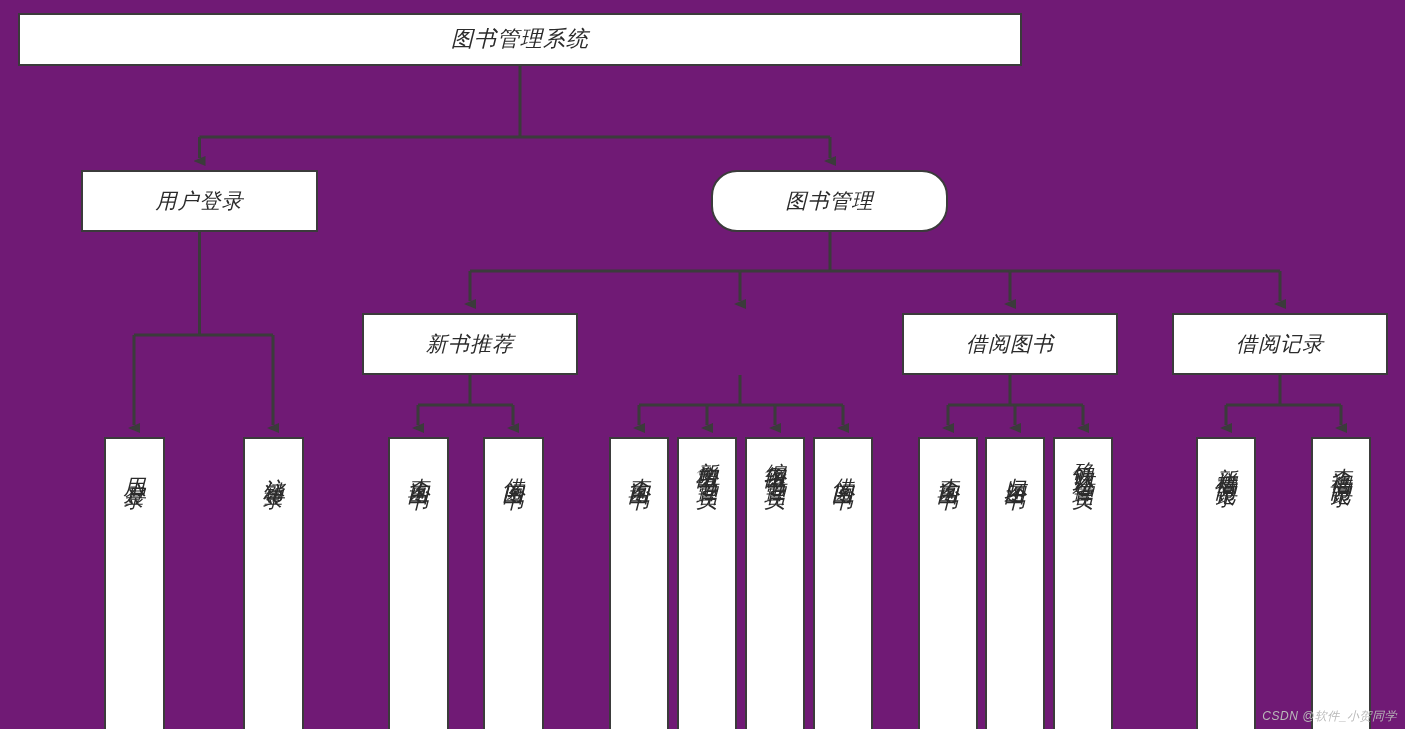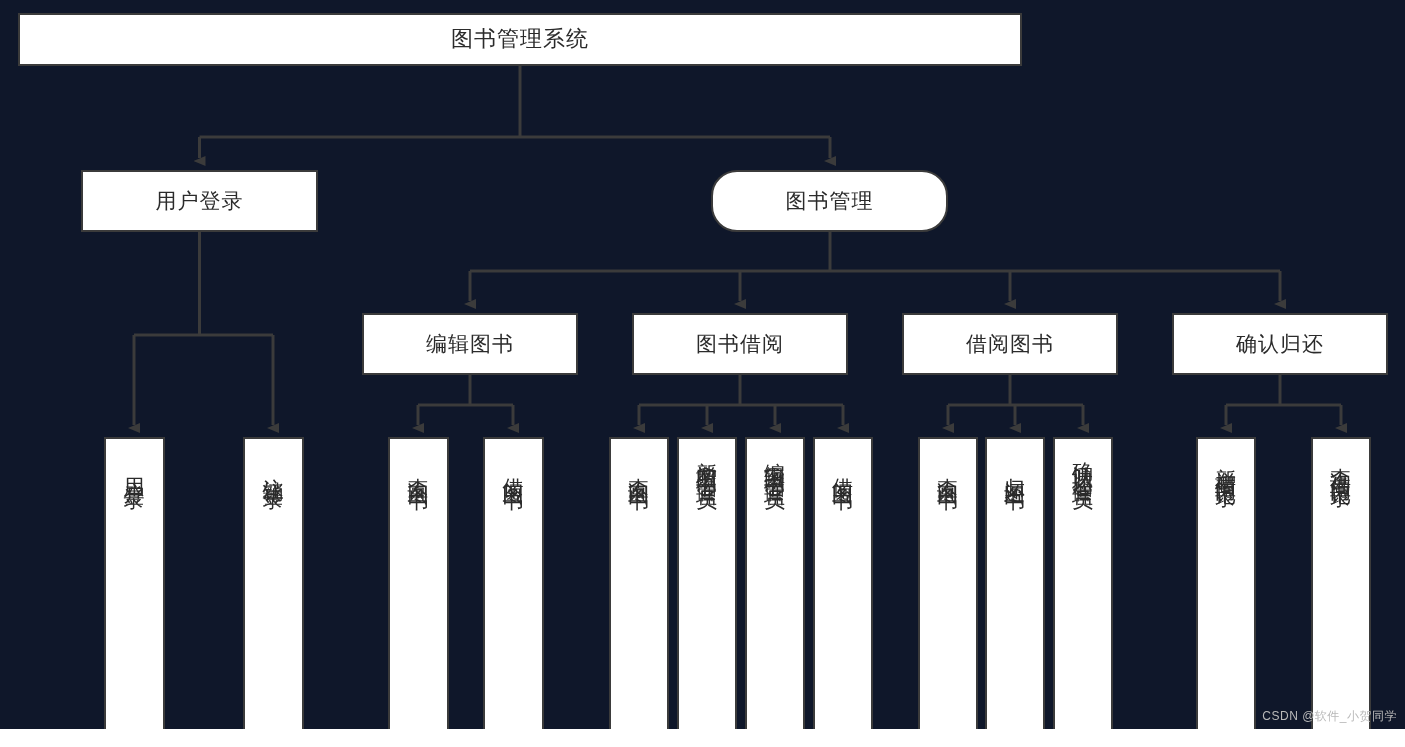--- a/index.html
+++ b/index.html
@@ -7,22 +7,23 @@
     padding: 0;
     background: #ffffff;
   }
   body {
     font-family: "Liberation Sans", "DejaVu Sans", sans-serif;
   }
   #canvas {
     position: relative;
     width: 1405px;
     height: 729px;
-    background: #0f172a;
+    background: #701a75;
     overflow: hidden;
+    font-style: italic;
   }
   svg.wires {
     position: absolute;
     left: 0;
     top: 0;
     width: 1405px;
     height: 747px;
     pointer-events: none;
   }
   .node {
@@ -133,30 +134,27 @@
   </div>
 
   <div class="node h" style="left:81px; top:170px; width:237px; height:62px;">
     <span class="node-label">用户登录</span>
   </div>
   <div class="node h" style="left:711px; top:170px; width:237px; height:62px;border-radius:26px;">
     <span class="node-label">图书管理</span>
   </div>
 
   <div class="node h" style="left:362px; top:313px; width:216px; height:62px;">
-    <span class="node-label">编辑图书</span>
-  </div>
-  <div class="node h" style="left:632px; top:313px; width:216px; height:62px;">
-    <span class="node-label">图书借阅</span>
+    <span class="node-label">新书推荐</span>
   </div>
   <div class="node h" style="left:902px; top:313px; width:216px; height:62px;">
     <span class="node-label">借阅图书</span>
   </div>
   <div class="node h" style="left:1172px; top:313px; width:216px; height:62px;">
-    <span class="node-label">确认归还</span>
+    <span class="node-label">借阅记录</span>
   </div>
 
   <div class="node v" style="left:104px; top:437px; width:61px; height:297px;">
     <span class="node-label">用户登录</span>
   </div>
   <div class="node v" style="left:243px; top:437px; width:61px; height:297px;">
     <span class="node-label">注销登录</span>
   </div>
   <div class="node v" style="left:388px; top:437px; width:61px; height:297px;">
     <span class="node-label">查询图书</span>

